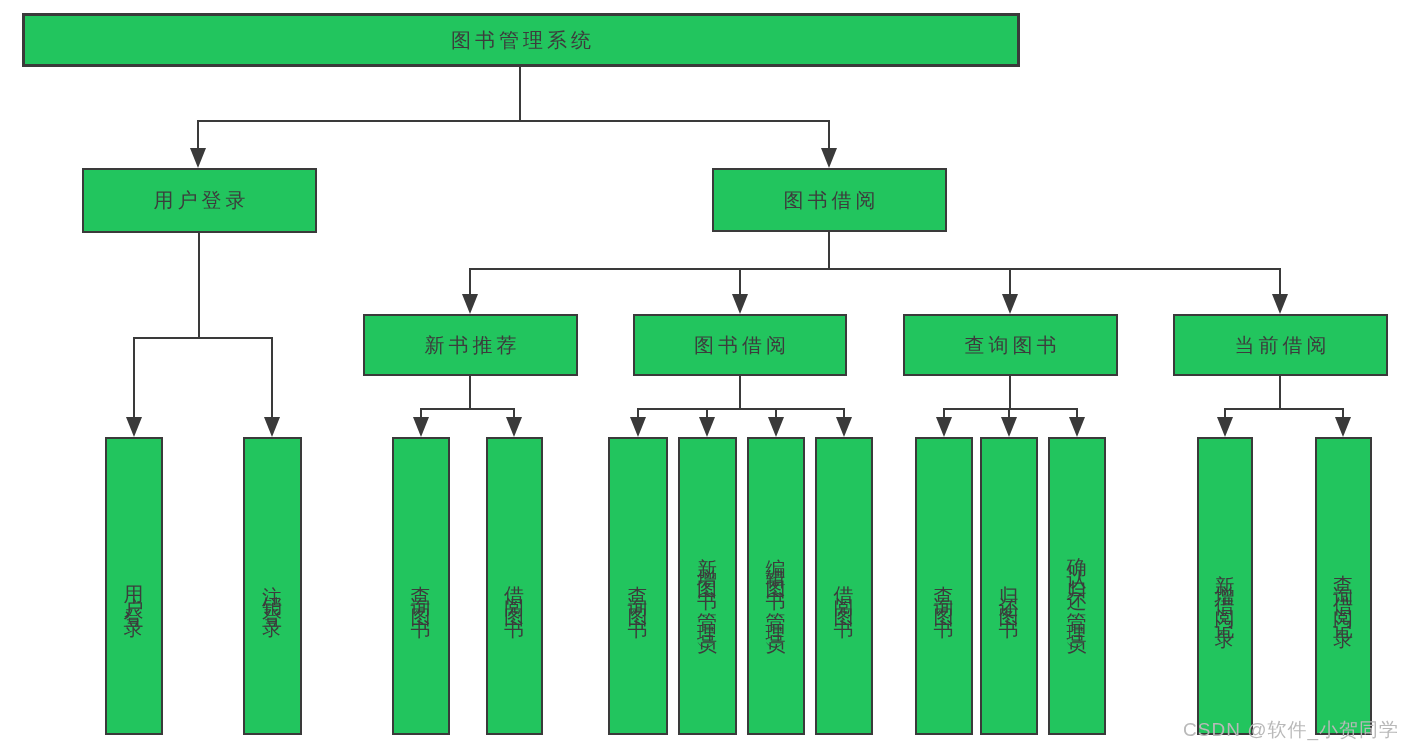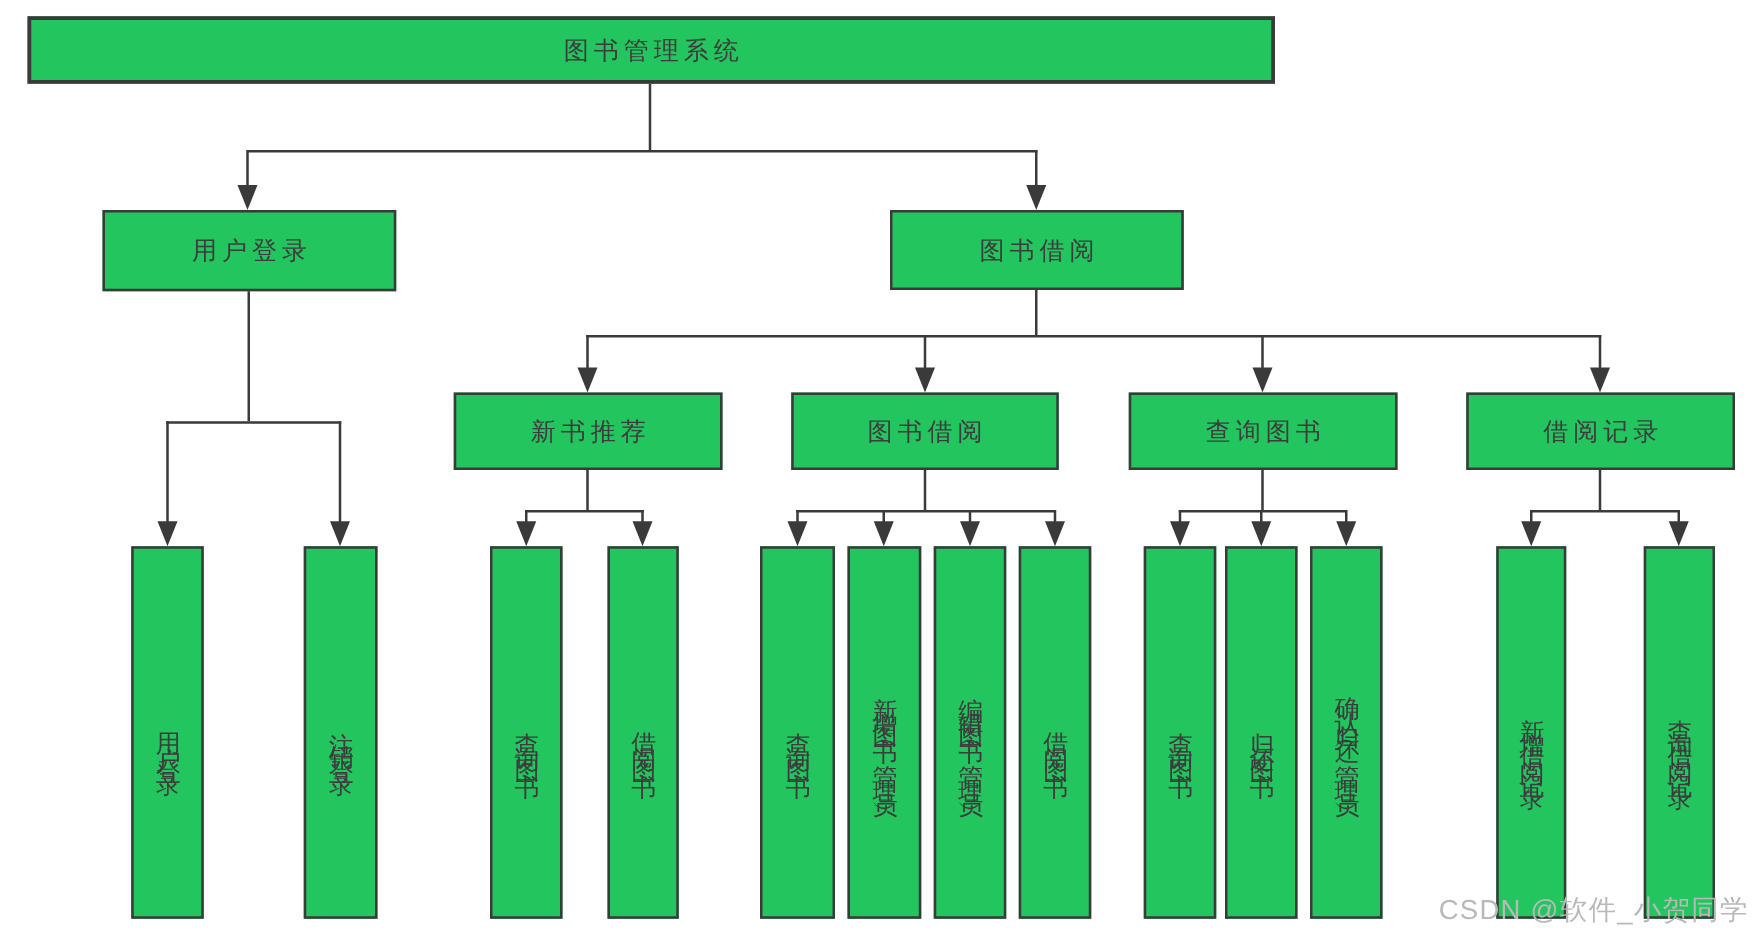--- a/index.html
+++ b/index.html
@@ -59,21 +59,21 @@
     height: 0;
     border-left: 8px solid transparent;
     border-right: 8px solid transparent;
     border-top: 20px solid #3a3a3a;
   }
   
   .watermark {
     position: absolute;
     right: 6px;
     bottom: 4px;
-    font-size: 22px;
+    font-size: 19px;
     color: #b9b9b9;
     letter-spacing: 1px;
     white-space: nowrap;
   }
 </style>
 </head>
 <body>
 
 <div id="stage">
 
@@ -116,21 +116,21 @@
   <div class="box" style="left:363px; top:314px; width:215px; height:62px;">
     <span class="hlabel">新书推荐</span>
   </div>
   <div class="box" style="left:633px; top:314px; width:214px; height:62px;">
     <span class="hlabel">图书借阅</span>
   </div>
   <div class="box" style="left:903px; top:314px; width:215px; height:62px;">
     <span class="hlabel">查询图书</span>
   </div>
   <div class="box" style="left:1173px; top:314px; width:215px; height:62px;">
-    <span class="hlabel">借阅记录</span>
+    <span class="hlabel">当前借阅</span>
   </div>
 
   <div class="vline" style="left:469px; top:376px; height:32px;"></div>
   <div class="hline" style="left:420px; top:408px; width:95px;"></div>
   <div class="vline" style="left:420px; top:408px; height:22px;"></div>
   <div class="arrow" style="left:413px; top:417px;"></div>
   <div class="vline" style="left:513px; top:408px; height:22px;"></div>
   <div class="arrow" style="left:506px; top:417px;"></div>
 
   <div class="vline" style="left:739px; top:376px; height:32px;"></div>

